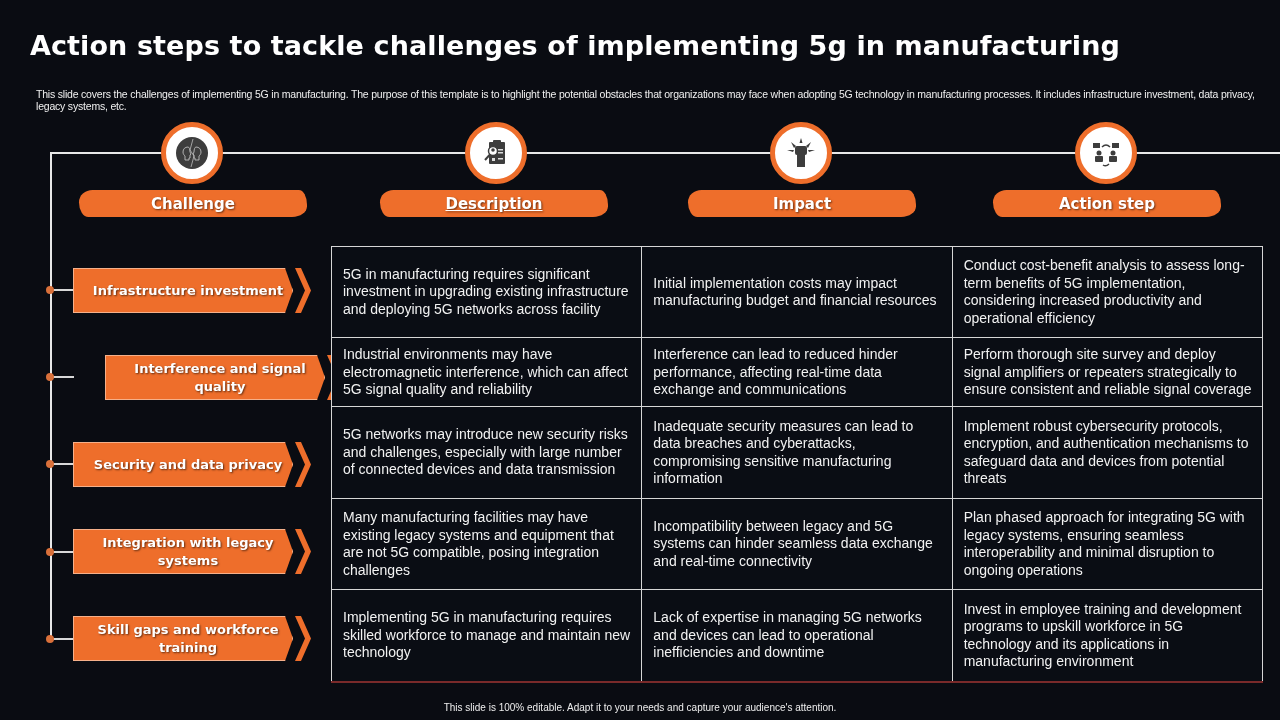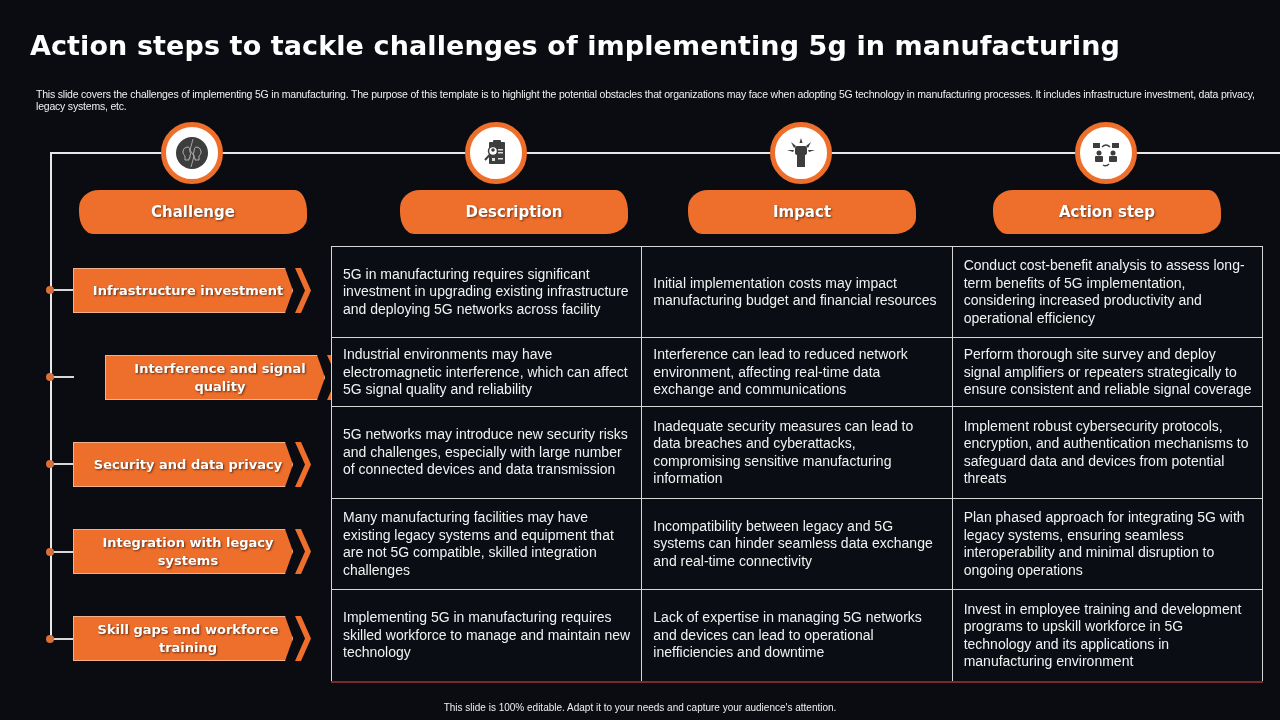--- a/index.html
+++ b/index.html
@@ -24,21 +24,21 @@
 
   .icon-circle {
     position: absolute; width: 62px; height: 62px; border-radius: 50%;
     background: #ffffff; border: 5px solid #ee6e2b;
     display: flex; align-items: center; justify-content: center;
     top: 122px;
   }
   .icon-circle svg { width: 34px; height: 34px; }
 
   .header-pill {
-    position: absolute; top: 190px; height: 44px; width: 228px;
+    position: absolute; top: 190px; height: 27px; width: 228px;
     background: #ee6e2b; border-radius: 20px 12px 22px 14px / 18px 22px 16px 22px;
     display: flex; align-items: center; justify-content: center;
     font-family: "DejaVu Sans", sans-serif; font-weight: bold; font-size: 15px;
     color: #fff; text-shadow: 1px 1px 2px rgba(0,0,0,0.55);
   }
 
   .row-connector { position: absolute; left: 50px; height: 1.5px; width: 24px; background: #d8d8d8; }
   .row-dot { position: absolute; left: 46px; width: 8px; height: 8px; border-radius: 50%; background: #d9703a; }
 
   .challenge {
@@ -121,21 +121,21 @@
     <circle cx="10" cy="17" r="2.5" fill="#3d3d3d"></circle>
     <rect x="6" y="20" width="8" height="6" rx="1" fill="#3d3d3d"></rect>
     <circle cx="24" cy="17" r="2.5" fill="#3d3d3d"></circle>
     <rect x="20" y="20" width="8" height="6" rx="1" fill="#3d3d3d"></rect>
     <path d="M13 11 q4 -4 8 0" stroke="#3d3d3d" stroke-width="1.5" fill="none"></path>
     <path d="M14 29 q3 2 6 -1" stroke="#3d3d3d" stroke-width="1.5" fill="none"></path>
   </svg>
 </div>
 
 <div class="header-pill" style="left:79px;">Challenge</div>
-<div class="header-pill" style="left:400px;">Description</div>
+<div class="header-pill" style="left:380px;text-decoration:underline;">Description</div>
 <div class="header-pill" style="left:688px;">Impact</div>
 <div class="header-pill" style="left:993px;">Action step</div>
 
 <div class="row-connector" style="top:289px;"></div>
 <div class="row-dot" style="top:286px;"></div>
 <div class="challenge" style="top:268px;">
   <div class="body">Infrastructure investment</div>
   <svg class="chev" viewBox="0 0 18 45">
       <path d="M0 0 L6 0 L16 22.5 L6 45 L0 45 L10 22.5Z" fill="#ee6e2b"></path>
     </svg>
@@ -179,30 +179,30 @@
 
 <table class="grid">
   <tbody>
       <tr>
     <td>5G in manufacturing requires significant investment in upgrading existing infrastructure and deploying 5G networks across facility</td>
     <td>Initial implementation costs may impact manufacturing budget and financial resources</td>
     <td>Conduct cost-benefit analysis to assess long-term benefits of 5G implementation, considering increased productivity and operational efficiency</td>
   </tr>
   <tr>
     <td>Industrial environments may have electromagnetic interference, which can affect 5G signal quality and reliability</td>
-    <td>Interference can lead to reduced network environment, affecting real-time data exchange and communications</td>
+    <td>Interference can lead to reduced hinder performance, affecting real-time data exchange and communications</td>
     <td>Perform thorough site survey and deploy signal amplifiers or repeaters strategically to ensure consistent and reliable signal coverage</td>
   </tr>
   <tr>
     <td>5G networks may introduce new security risks and challenges, especially with large number of connected devices and data transmission</td>
     <td>Inadequate security measures can lead to data breaches and cyberattacks, compromising sensitive manufacturing information</td>
     <td>Implement robust cybersecurity protocols, encryption, and authentication mechanisms to safeguard data and devices from potential threats</td>
   </tr>
   <tr>
-    <td>Many manufacturing facilities may have existing legacy systems and equipment that are not 5G compatible, skilled integration challenges</td>
+    <td>Many manufacturing facilities may have existing legacy systems and equipment that are not 5G compatible, posing integration challenges</td>
     <td>Incompatibility between legacy and 5G systems can hinder seamless data exchange and real-time connectivity</td>
     <td>Plan phased approach for integrating 5G with legacy systems, ensuring seamless interoperability and minimal disruption to ongoing operations</td>
   </tr>
   <tr>
     <td>Implementing 5G in manufacturing requires skilled workforce to manage and maintain new technology</td>
     <td>Lack of expertise in managing 5G networks and devices can lead to operational inefficiencies and downtime</td>
     <td>Invest in employee training and development programs to upskill workforce in 5G technology and its applications in manufacturing environment</td>
   </tr>
 </tbody>
   </table>

